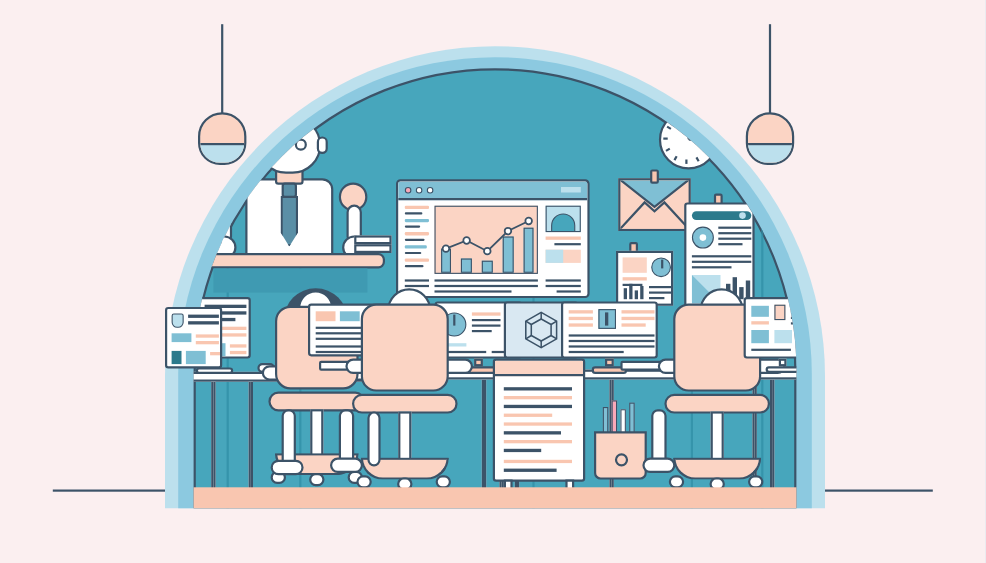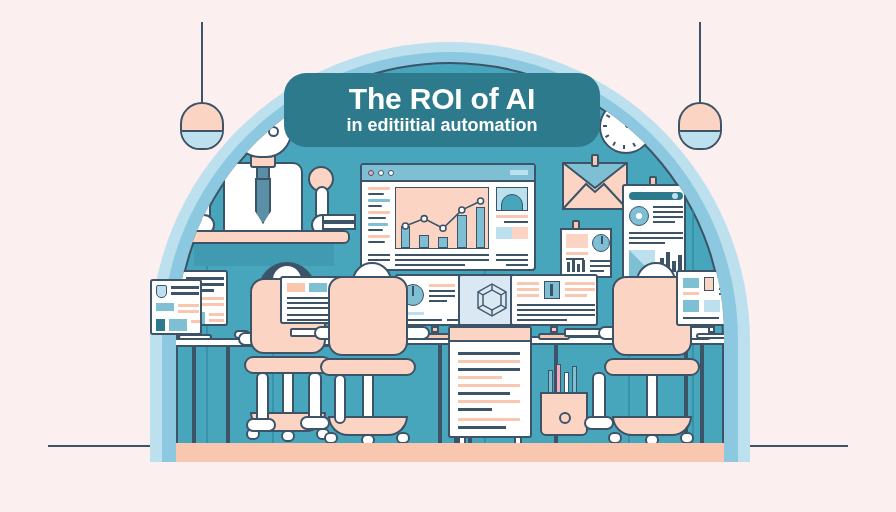--- a/index.html
+++ b/index.html
@@ -513,18 +513,14 @@
     <div style="position:absolute;left:19px;top:5px;width:28px;height:3px;background:#3C5368;"></div>
     <div style="position:absolute;left:19px;top:11px;width:28px;height:3px;background:#3C5368;"></div>
     <div style="position:absolute;left:4px;top:22px;width:18px;height:8px;background:#7FBFD4;"></div>
     <div style="position:absolute;left:26px;top:23px;width:21px;height:3px;background:#F9C6B0;"></div>
     <div style="position:absolute;left:26px;top:29px;width:21px;height:3px;background:#F9C6B0;"></div>
     <div style="position:absolute;left:4px;top:38px;width:9px;height:12px;background:#2C7A8C;"></div>
     <div style="position:absolute;left:17px;top:38px;width:18px;height:12px;background:#7FBFD4;"></div>
     <div style="position:absolute;left:39px;top:39px;width:9px;height:3px;background:#F9C6B0;"></div>
   </div>
 
-  <div class="banner">
-    <div class="t1">The ROI of AI</div>
-    <div class="t2">in editiitial automation</div>
-  </div>
 
 </div>
 
 </body></html>

